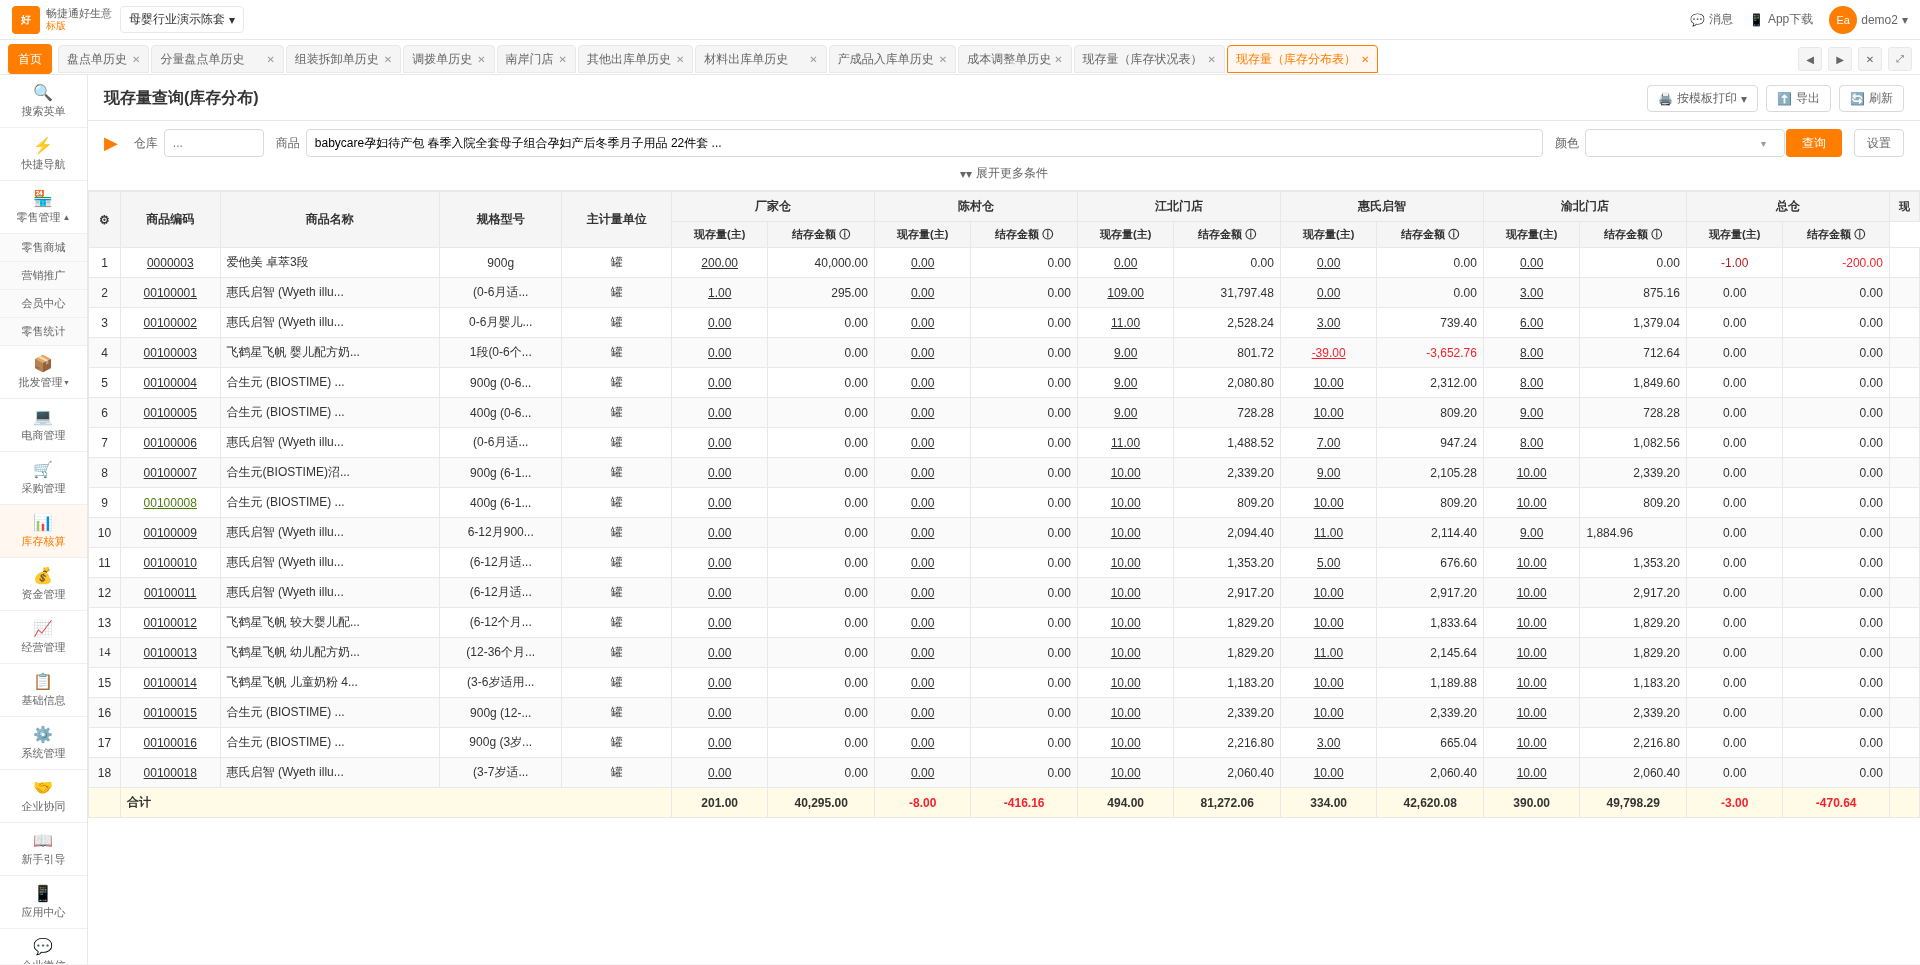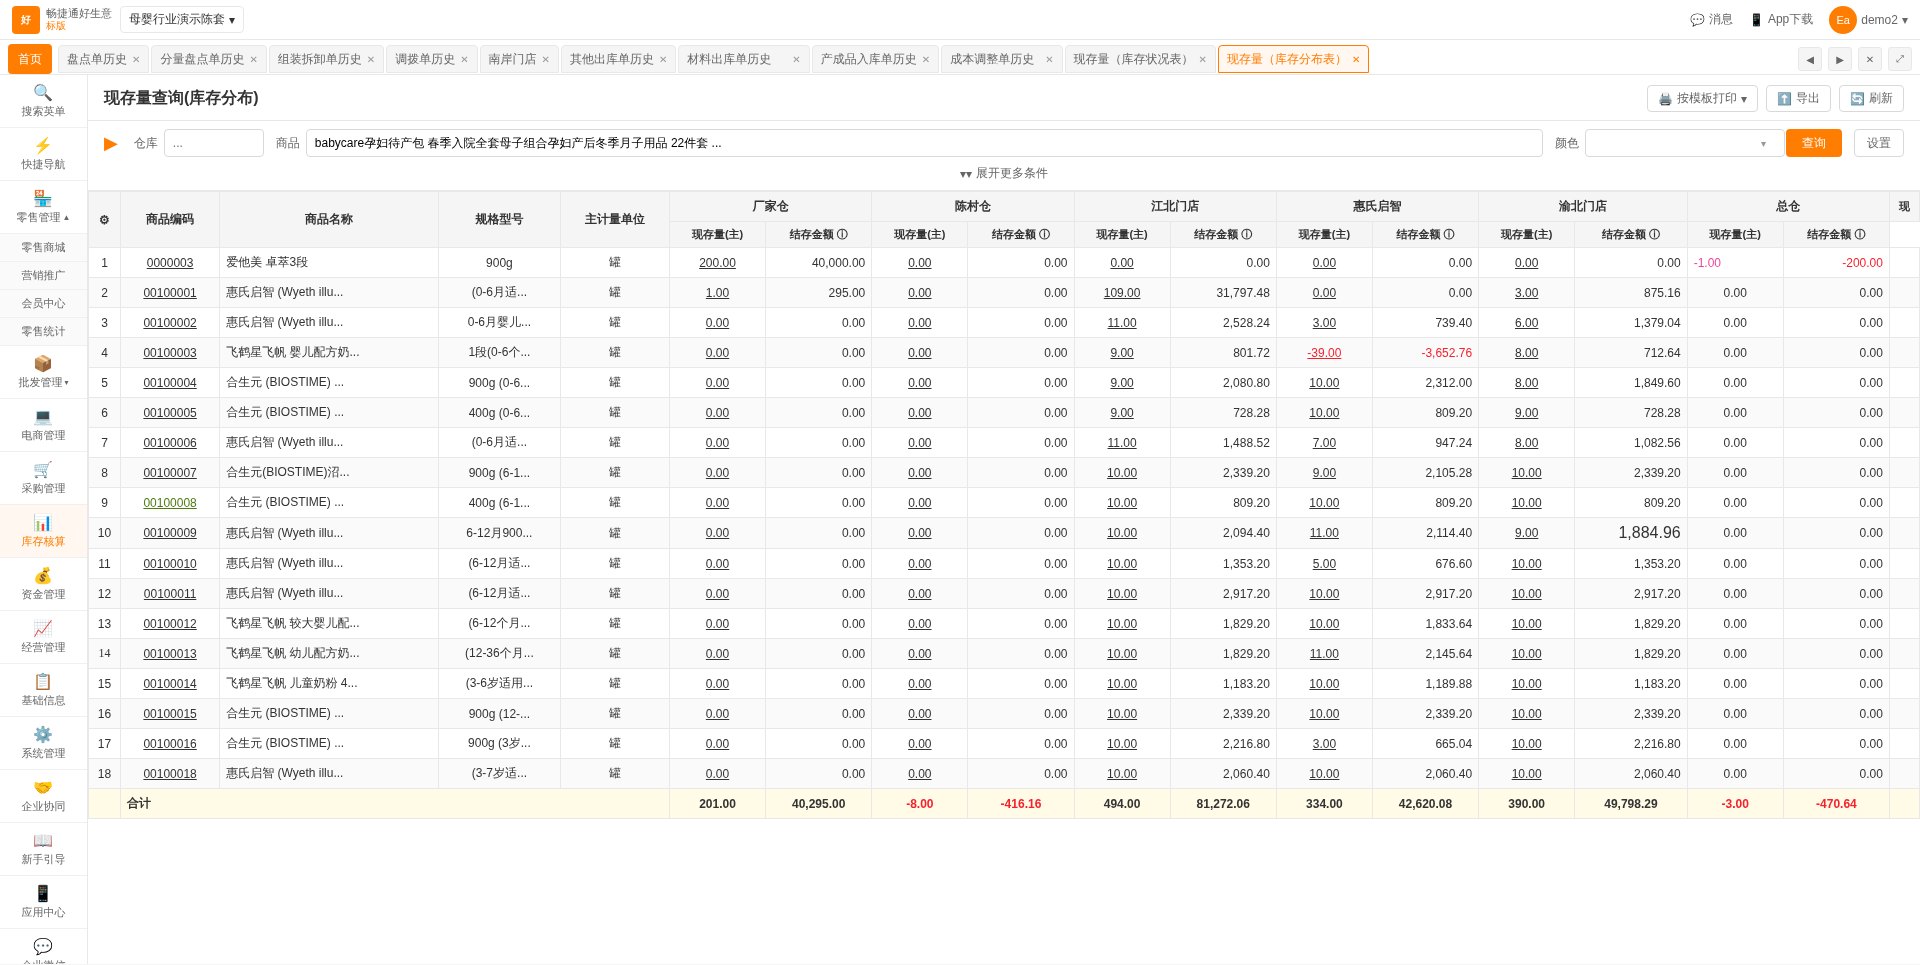--- a/index.html
+++ b/index.html
@@ -69,21 +69,21 @@
   </div>
 </div>
 
 <div style="background:#fff; border-bottom:1px solid #e8e8e8; display:flex; align-items:center; padding:4px 8px 0; gap:2px; overflow:hidden;">
   <div class="tab-home" style="font-size:12px; cursor:pointer; white-space:nowrap; flex-shrink:0; margin-right:4px;">首页</div>
   <div style="display:flex; align-items:flex-end; gap:2px; overflow:hidden; flex:1;">
     <div class="tab-item" style="background:#f5f5f5; color:#666; border:1px solid #e8e8e8; font-size:12px; height:28px; display:flex; align-items:center; padding:0 8px; gap:3px; white-space:nowrap; flex-shrink:0;">
       <span>盘点单历史</span>
       <span class="tab-close">✕</span>
     </div>
-    <div class="tab-item" style="background:#f5f5f5; color:#666; border:1px solid #e8e8e8; font-size:12px; height:28px; display:flex; align-items:center; padding:0 8px; gap:3px; white-space:nowrap; flex-shrink:0;">
+    <div class="tab-item" style="background:#f5f5f5; color:#666; border:1px solid #e8e8e8; font-size:12px; height:28px; display:flex; align-items:center; padding:0 8px; gap:20px; white-space:nowrap; flex-shrink:0;">
       <span>分量盘点单历史</span>
       <span class="tab-close">✕</span>
     </div>
     <div class="tab-item" style="background:#f5f5f5; color:#666; border:1px solid #e8e8e8; font-size:12px; height:28px; display:flex; align-items:center; padding:0 8px; gap:3px; white-space:nowrap; flex-shrink:0;">
       <span>组装拆卸单历史</span>
       <span class="tab-close">✕</span>
     </div>
     <div class="tab-item" style="background:#f5f5f5; color:#666; border:1px solid #e8e8e8; font-size:12px; height:28px; display:flex; align-items:center; padding:0 8px; gap:3px; white-space:nowrap; flex-shrink:0;">
       <span>调拨单历史</span>
       <span class="tab-close">✕</span>
@@ -97,21 +97,21 @@
       <span class="tab-close">✕</span>
     </div>
     <div class="tab-item" style="background:#f5f5f5; color:#666; border:1px solid #e8e8e8; font-size:12px; height:28px; display:flex; align-items:center; padding:0 8px; gap:19px; white-space:nowrap; flex-shrink:0;">
       <span>材料出库单历史</span>
       <span class="tab-close">✕</span>
     </div>
     <div class="tab-item" style="background:#f5f5f5; color:#666; border:1px solid #e8e8e8; font-size:12px; height:28px; display:flex; align-items:center; padding:0 8px; gap:3px; white-space:nowrap; flex-shrink:0;">
       <span>产成品入库单历史</span>
       <span class="tab-close">✕</span>
     </div>
-    <div class="tab-item" style="background:#f5f5f5; color:#666; border:1px solid #e8e8e8; font-size:12px; height:28px; display:flex; align-items:center; padding:0 8px; gap:9px; white-space:nowrap; flex-shrink:0;">
+    <div class="tab-item" style="background:#f5f5f5; color:#666; border:1px solid #e8e8e8; font-size:12px; height:28px; display:flex; align-items:center; padding:0 8px; gap:1px; white-space:nowrap; flex-shrink:0;">
       <span>成本调整单历史</span>
       <span class="tab-close">✕</span>
     </div>
     <div class="tab-item" style="background:#f5f5f5; color:#666; border:1px solid #e8e8e8; font-size:12px; height:28px; display:flex; align-items:center; padding:0 8px; gap:3px; white-space:nowrap; flex-shrink:0;">
       <span>现存量（库存状况表）</span>
       <span class="tab-close">✕</span>
     </div>
     <div class="tab-item active" style="background:#fff7f0; color:#ff7d00; border:1px solid #ff7d00; font-size:12px; height:28px; display:flex; align-items:center; padding:0 8px; gap:3px; white-space:nowrap; flex-shrink:0;">
       <span>现存量（库存分布表）</span>
       <span class="tab-close" style="color:#ff7d00;">✕</span>
@@ -297,21 +297,21 @@
               <td style="padding: 6px; text-align: center; border: 1px solid rgb(232, 232, 232); white-space: nowrap; font-size: 12px; text-decoration: underline; cursor: pointer;">200.00</td>
               <td style="padding: 6px; text-align: right; border: 1px solid rgb(232, 232, 232); white-space: nowrap; font-size: 12px;">40,000.00</td>
               <td style="padding: 6px; text-align: center; border: 1px solid rgb(232, 232, 232); white-space: nowrap; font-size: 12px; text-decoration: underline; cursor: pointer;">0.00</td>
               <td style="padding: 6px; text-align: right; border: 1px solid rgb(232, 232, 232); white-space: nowrap; font-size: 12px;">0.00</td>
               <td style="padding: 6px; text-align: center; border: 1px solid rgb(232, 232, 232); white-space: nowrap; font-size: 12px; text-decoration: underline; cursor: pointer;">0.00</td>
               <td style="padding: 6px; text-align: right; border: 1px solid rgb(232, 232, 232); white-space: nowrap; font-size: 12px;">0.00</td>
               <td style="padding: 6px; text-align: center; border: 1px solid rgb(232, 232, 232); white-space: nowrap; font-size: 12px; text-decoration: underline; cursor: pointer;">0.00</td>
               <td style="padding: 6px; text-align: right; border: 1px solid rgb(232, 232, 232); white-space: nowrap; font-size: 12px;">0.00</td>
               <td style="padding: 6px; text-align: center; border: 1px solid rgb(232, 232, 232); white-space: nowrap; font-size: 12px; text-decoration: underline; cursor: pointer;">0.00</td>
               <td style="padding: 6px; text-align: right; border: 1px solid rgb(232, 232, 232); white-space: nowrap; font-size: 12px;">0.00</td>
-              <td style="padding: 6px; border: 1px solid rgb(232, 232, 232); white-space: nowrap; font-size: 12px; color: #ec4899;">-1.00</td>
+              <td style="padding: 6px; text-align: center; border: 1px solid rgb(232, 232, 232); white-space: nowrap; font-size: 12px; color: #b91c1c;">-1.00</td>
               <td style="padding: 6px; text-align: right; border: 1px solid rgb(232, 232, 232); white-space: nowrap; font-size: 12px; color: rgb(245, 34, 45);">-200.00</td>
               <td style="padding: 6px 4px; border: 1px solid rgb(232, 232, 232);"></td>
             </tr>
             <tr style="background: rgb(250, 250, 250);">
               <td style="padding: 6px; text-align: center; border: 1px solid rgb(232, 232, 232); white-space: nowrap; font-size: 12px;">2</td>
               <td style="padding: 6px; text-align: center; border: 1px solid rgb(232, 232, 232); white-space: nowrap; font-size: 12px; color: rgb(51, 51, 51); text-decoration: underline; cursor: pointer;">00100001</td>
               <td style="padding: 6px; text-align: left; border: 1px solid rgb(232, 232, 232); white-space: nowrap; font-size: 12px;">惠氏启智 (Wyeth illu...</td>
               <td style="padding: 6px; text-align: center; border: 1px solid rgb(232, 232, 232); white-space: nowrap; font-size: 12px;">(0-6月适...</td>
               <td style="padding: 6px; text-align: center; border: 1px solid rgb(232, 232, 232); white-space: nowrap; font-size: 12px;">罐</td>
               <td style="padding: 6px; text-align: center; border: 1px solid rgb(232, 232, 232); white-space: nowrap; font-size: 12px; text-decoration: underline; cursor: pointer;">1.00</td>
@@ -476,21 +476,21 @@
               <td style="padding: 6px; text-align: center; border: 1px solid rgb(232, 232, 232); white-space: nowrap; font-size: 12px;">罐</td>
               <td style="padding: 6px; text-align: center; border: 1px solid rgb(232, 232, 232); white-space: nowrap; font-size: 12px; text-decoration: underline; cursor: pointer;">0.00</td>
               <td style="padding: 6px; text-align: right; border: 1px solid rgb(232, 232, 232); white-space: nowrap; font-size: 12px;">0.00</td>
               <td style="padding: 6px; text-align: center; border: 1px solid rgb(232, 232, 232); white-space: nowrap; font-size: 12px; text-decoration: underline; cursor: pointer;">0.00</td>
               <td style="padding: 6px; text-align: right; border: 1px solid rgb(232, 232, 232); white-space: nowrap; font-size: 12px;">0.00</td>
               <td style="padding: 6px; text-align: center; border: 1px solid rgb(232, 232, 232); white-space: nowrap; font-size: 12px; text-decoration: underline; cursor: pointer;">10.00</td>
               <td style="padding: 6px; text-align: right; border: 1px solid rgb(232, 232, 232); white-space: nowrap; font-size: 12px;">2,094.40</td>
               <td style="padding: 6px; text-align: center; border: 1px solid rgb(232, 232, 232); white-space: nowrap; font-size: 12px; text-decoration: underline; cursor: pointer;">11.00</td>
               <td style="padding: 6px; text-align: right; border: 1px solid rgb(232, 232, 232); white-space: nowrap; font-size: 12px;">2,114.40</td>
               <td style="padding: 6px; text-align: center; border: 1px solid rgb(232, 232, 232); white-space: nowrap; font-size: 12px; text-decoration: underline; cursor: pointer;">9.00</td>
-              <td style="padding: 6px; text-align: right; border: 1px solid rgb(232, 232, 232); white-space: nowrap; font-size: 16px;">1,884.96</td>
+              <td style="padding: 6px; border: 1px solid rgb(232, 232, 232); white-space: nowrap; font-size: 12px;">1,884.96</td>
               <td style="padding: 6px; text-align: center; border: 1px solid rgb(232, 232, 232); white-space: nowrap; font-size: 12px;">0.00</td>
               <td style="padding: 6px; text-align: right; border: 1px solid rgb(232, 232, 232); white-space: nowrap; font-size: 12px;">0.00</td>
               <td style="padding: 6px 4px; border: 1px solid rgb(232, 232, 232);"></td>
             </tr>
             <tr style="background: rgb(255, 255, 255);">
               <td style="padding: 6px; text-align: center; border: 1px solid rgb(232, 232, 232); white-space: nowrap; font-size: 12px;">11</td>
               <td style="padding: 6px; text-align: center; border: 1px solid rgb(232, 232, 232); white-space: nowrap; font-size: 12px; color: rgb(51, 51, 51); text-decoration: underline; cursor: pointer;">00100010</td>
               <td style="padding: 6px; text-align: left; border: 1px solid rgb(232, 232, 232); white-space: nowrap; font-size: 12px;">惠氏启智 (Wyeth illu...</td>
               <td style="padding: 6px; text-align: center; border: 1px solid rgb(232, 232, 232); white-space: nowrap; font-size: 12px;">(6-12月适...</td>
               <td style="padding: 6px; text-align: center; border: 1px solid rgb(232, 232, 232); white-space: nowrap; font-size: 12px;">罐</td>

